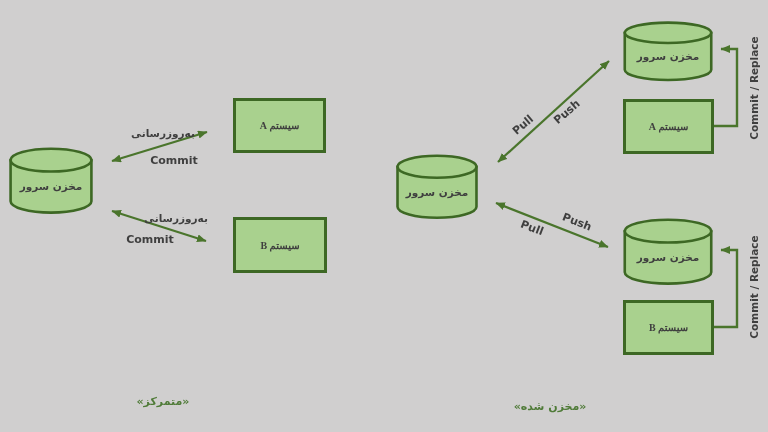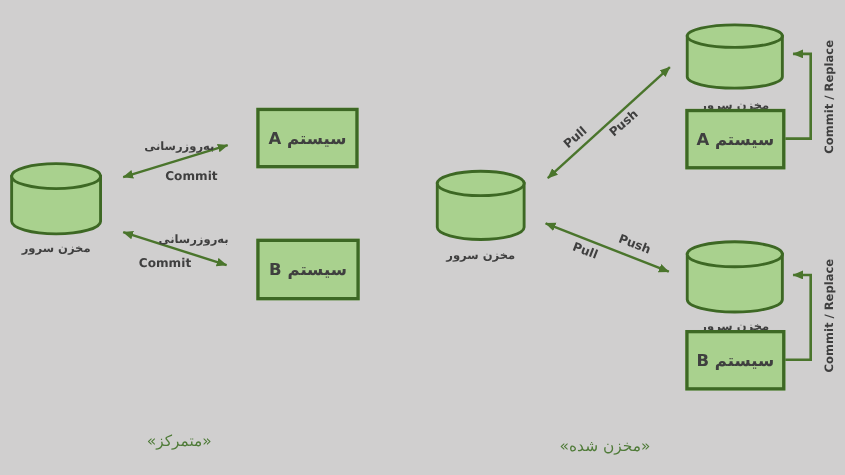--- a/index.html
+++ b/index.html
@@ -20,39 +20,39 @@
   .connections{position:absolute;left:0;top:0;width:768px;height:432px;}
   .connections line,.connections path.conn{
     stroke:var(--arrow-stroke);fill:none;
   }
   .ah{fill:var(--arrow-stroke);}
   .cylinder{position:absolute;}
   .cylinder svg{position:absolute;left:0;top:0;width:100%;height:100%;overflow:visible;}
   .cyl-shape{fill:var(--shape-fill);stroke:var(--shape-stroke);stroke-width:2.6;vector-effect:non-scaling-stroke;}
   .cyl-label{
     position:absolute;left:0;right:0;top:56%;transform:translateY(-50%);
-    text-align:center;font-size:10.5px;font-weight:600;color:var(--label-text);margin-top:40px;
+    text-align:center;font-size:10.5px;font-weight:600;color:var(--label-text);
   }
   .sysbox{
     position:absolute;background:var(--shape-fill);
     border:3px solid var(--shape-stroke);box-sizing:border-box;
     display:flex;align-items:center;justify-content:center;
-    font-size:15px;font-weight:600;color:var(--label-text);
+    font-size:10px;font-weight:600;color:var(--label-text);font-family:Liberation Serif, serif;
   }
   .flabel{
     position:absolute;transform:translate(-50%,-50%);
     white-space:nowrap;font-size:10.5px;font-weight:600;color:var(--label-text);
   }
   .flabel.en{font-size:11px;}
   .rot-up{transform:translate(-50%,-50%) rotate(-41deg);}
   .rot-dn{transform:translate(-50%,-50%) rotate(21deg);}
   .rot-vert{transform:translate(-50%,-50%) rotate(-90deg);}
   .caption{
     position:absolute;transform:translate(-50%,-50%);
-    white-space:nowrap;font-size:14px;font-weight:400;color:var(--caption-text);
+    white-space:nowrap;font-size:11px;font-weight:700;color:var(--caption-text);
   }
 </style>
 </head>
 <body>
 
 <div class="stage">
 
   <svg class="connections" viewBox="0 0 768 432">
     <defs>
       <marker id="ah" markerUnits="userSpaceOnUse" markerWidth="11" markerHeight="9" refX="9" refY="4" orient="auto-start-reverse">

